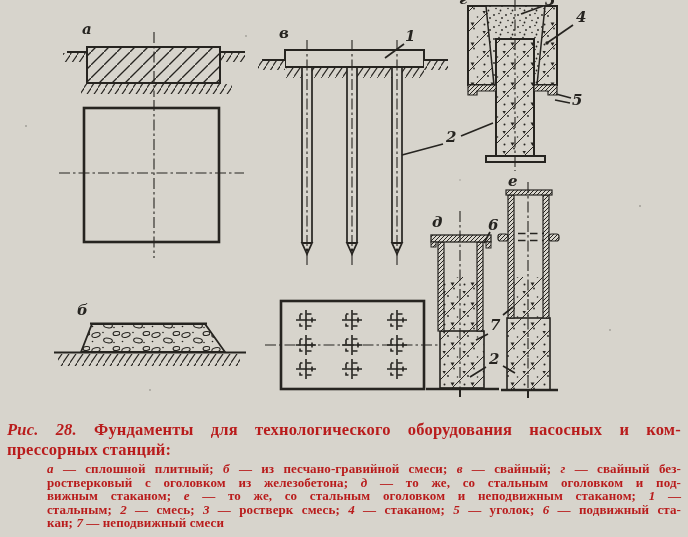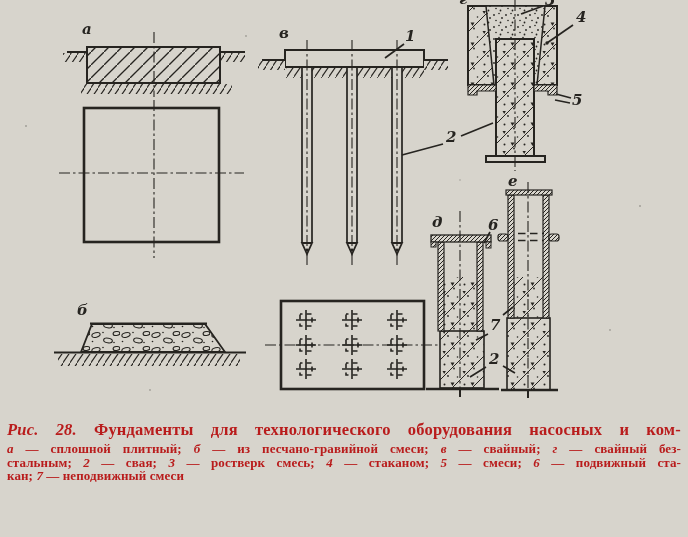--- a/index.html
+++ b/index.html
@@ -12,21 +12,21 @@
 
   
   .caption { position:absolute; left:7px; top:419px; width:674px; color:#b91c1c; }
   .cap-t1 {
     font:700 16.5px/21px "Liberation Serif", serif;
     text-align:justify; text-align-last:justify;
     letter-spacing:.2px;
   }
   .cap-t2 { font:700 16.5px/20px "Liberation Serif", serif; letter-spacing:.2px; }
   .it { font-style:italic; }
-  .legend { margin-top:2px; }
+  .legend { margin-top:2px;margin-left:40px; }
   .leg-line {
     font:700 13px/13.5px "Liberation Serif", serif;
     text-align:justify; text-align-last:justify;
     letter-spacing:.1px; white-space:normal;
   }
   .leg-line.last { text-align-last:left; }
 
   
   .lb { font:italic 700 15px "DejaVu Serif", serif; fill:#262420; }
   .cl { stroke:#262420; stroke-width:1.1; stroke-dasharray:11 3 2.5 3; fill:none; }
@@ -258,20 +258,23 @@
         <circle cx="610" cy="330" r="0.9"></circle>
     <circle cx="150" cy="390" r="0.9"></circle>
         <circle cx="460" cy="180" r="0.8"></circle>
   </g>
 </svg>
 
 <div class="caption">
   <div class="cap-t1">
     <span class="it">Рис. 28.</span><span> Фундаменты для технологического оборудования насосных и ком-</span>
   </div>
+  <div class="cap-t2">прессорных станций:</div>
   <div class="legend">
         <div class="leg-line"><span class="it">а</span><span> — сплошной плитный; </span><span class="it">б</span><span> — из песчано-гравийной смеси; </span><span class="it">в</span><span> — свайный; </span><span class="it">г</span><span> — свайный без-</span></div>
-        <div class="leg-line"><span>стальным; </span><span class="it">2</span><span> — свая; </span><span class="it">3</span><span> — ростверк смесь; </span><span class="it">4</span><span> — стаканом; </span><span class="it">5</span><span> — смеси; </span><span class="it">6</span><span> — подвижный ста-</span></div>
+        <div class="leg-line"><span>ростверковый с оголовком из железобетона; </span><span class="it">д</span><span> — то же, со стальным оголовком и под-</span></div>
+        <div class="leg-line"><span>вижным стаканом; </span><span class="it">е</span><span> — то же, со стальным оголовком и неподвижным стаканом; </span><span class="it">1</span><span> —</span></div>
+        <div class="leg-line"><span>стальным; </span><span class="it">2</span><span> — смесь; </span><span class="it">3</span><span> — ростверк смесь; </span><span class="it">4</span><span> — стаканом; </span><span class="it">5</span><span> — уголок; </span><span class="it">6</span><span> — подвижный ста-</span></div>
         <div class="leg-line last"><span>кан; </span><span class="it">7</span><span> — неподвижный смеси</span></div>
       </div>
 </div>
 
 </div>
 
 </body></html>

